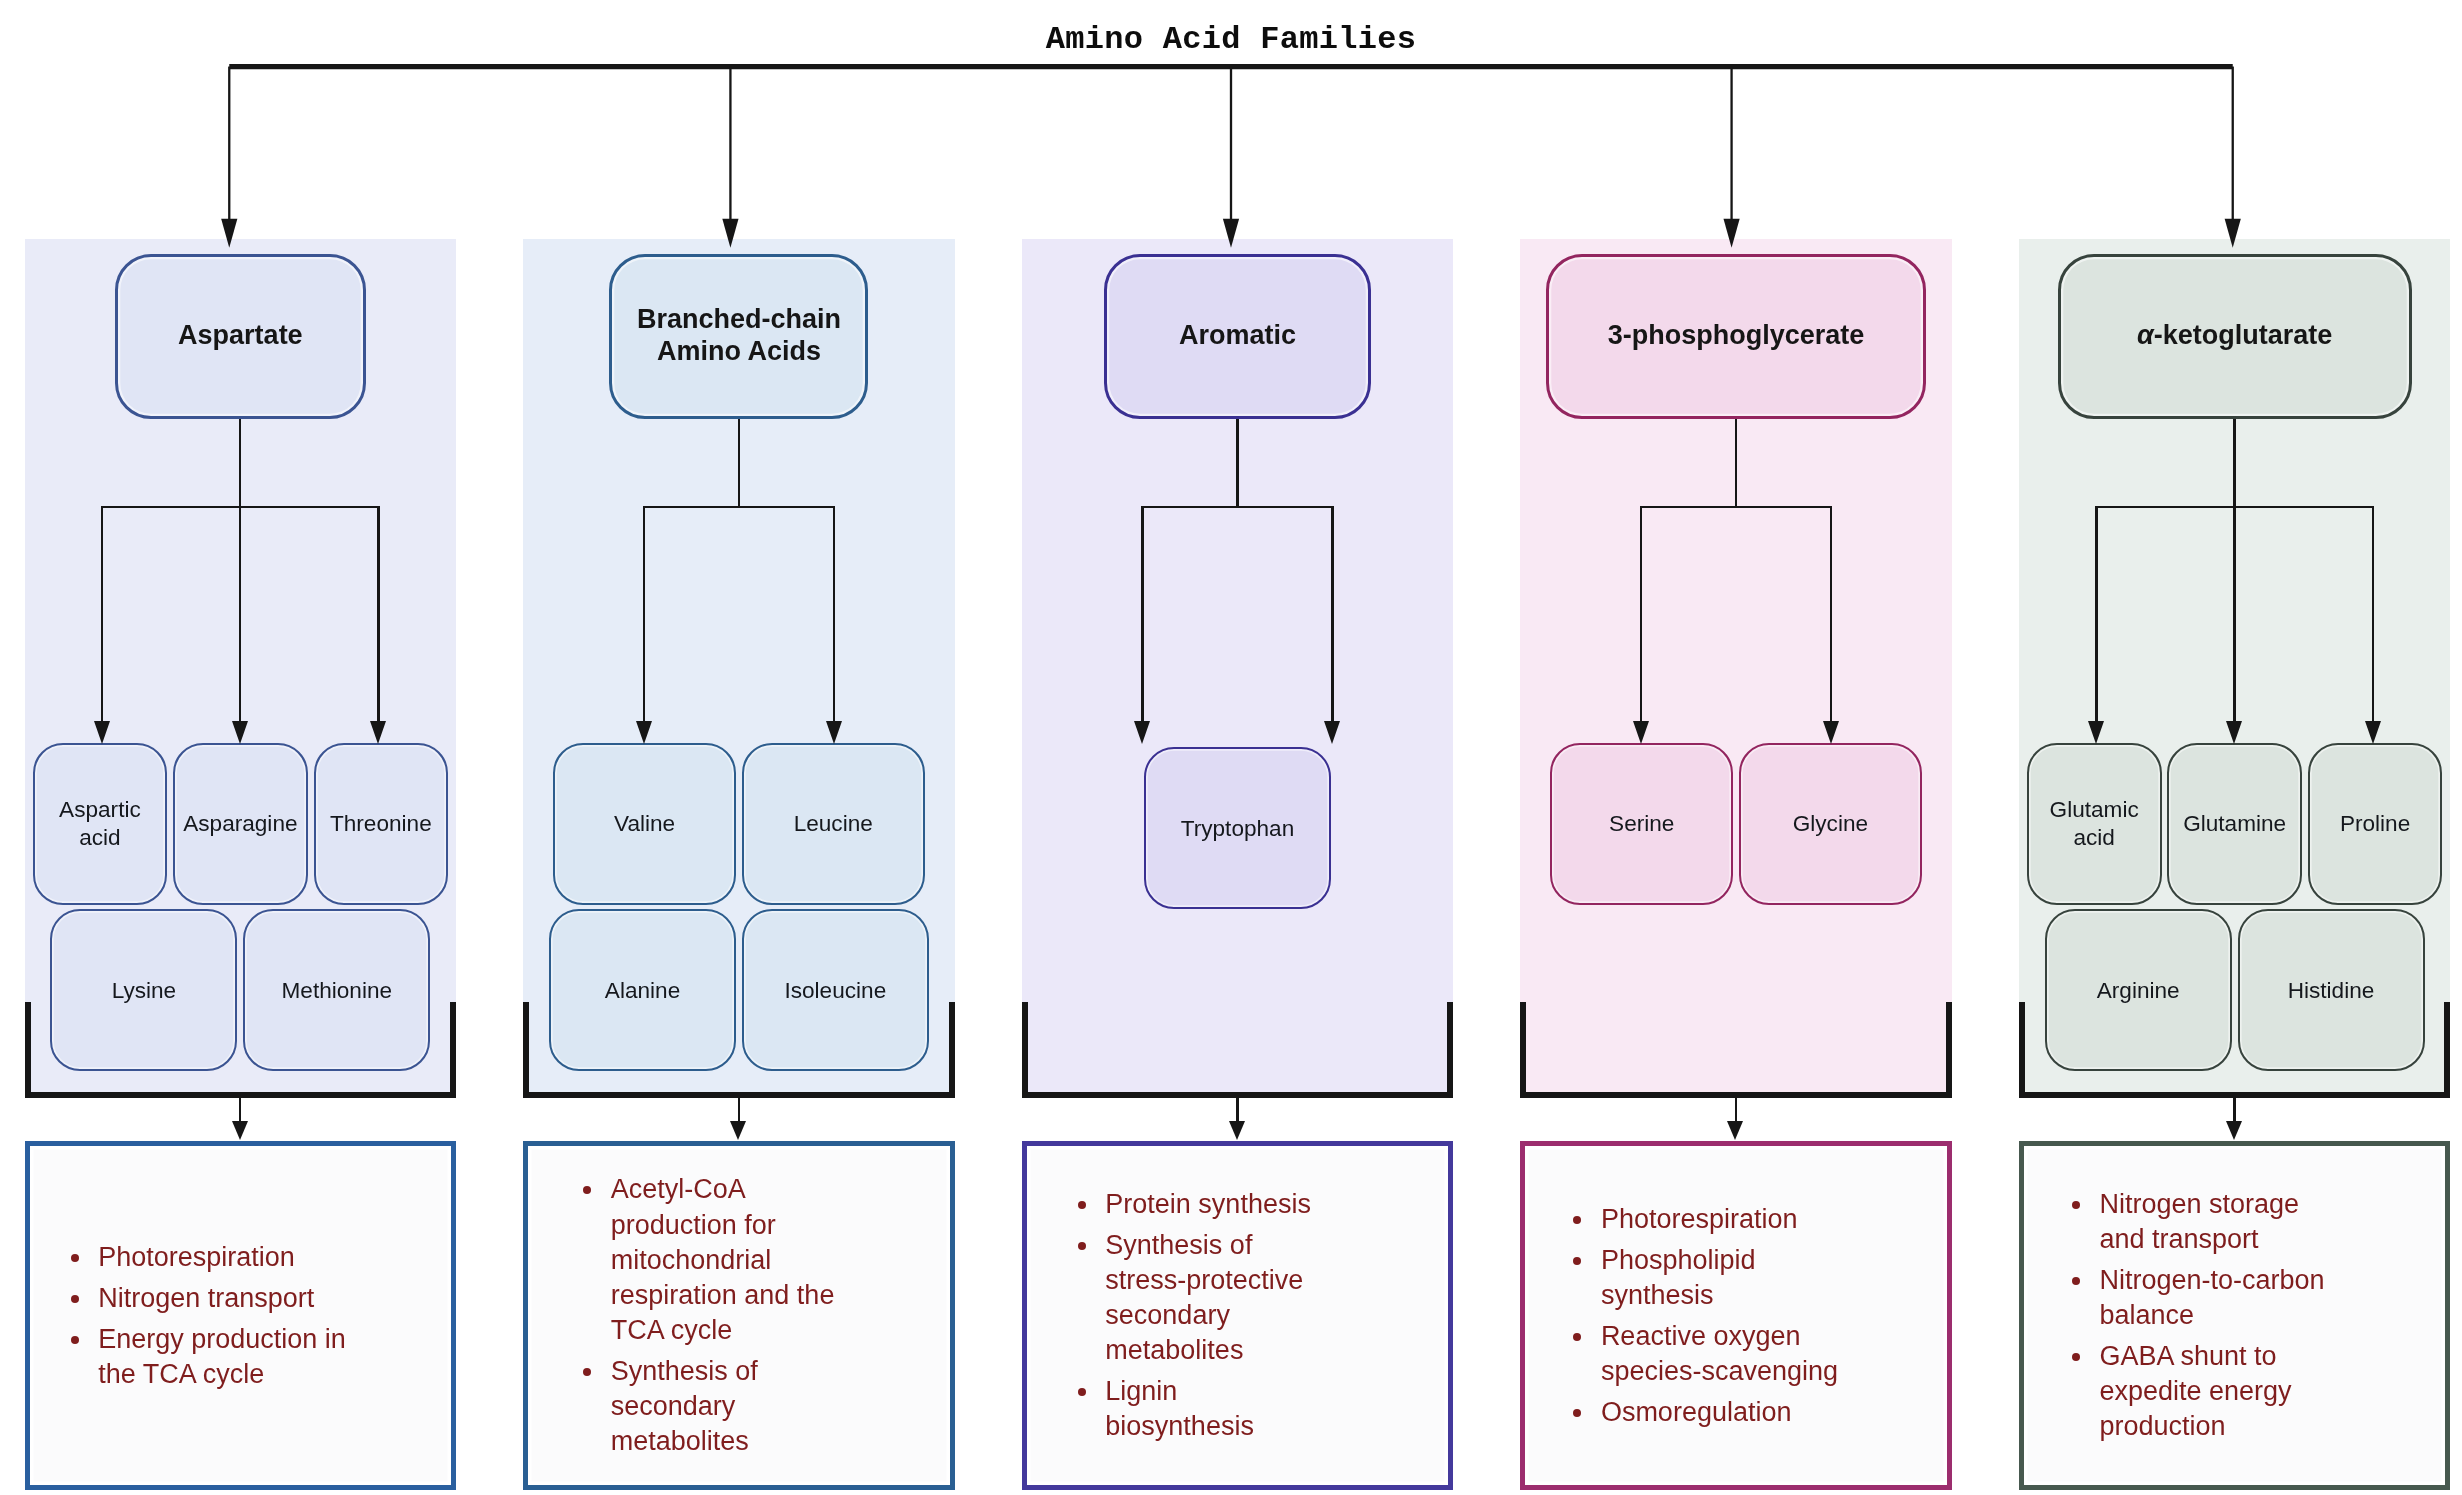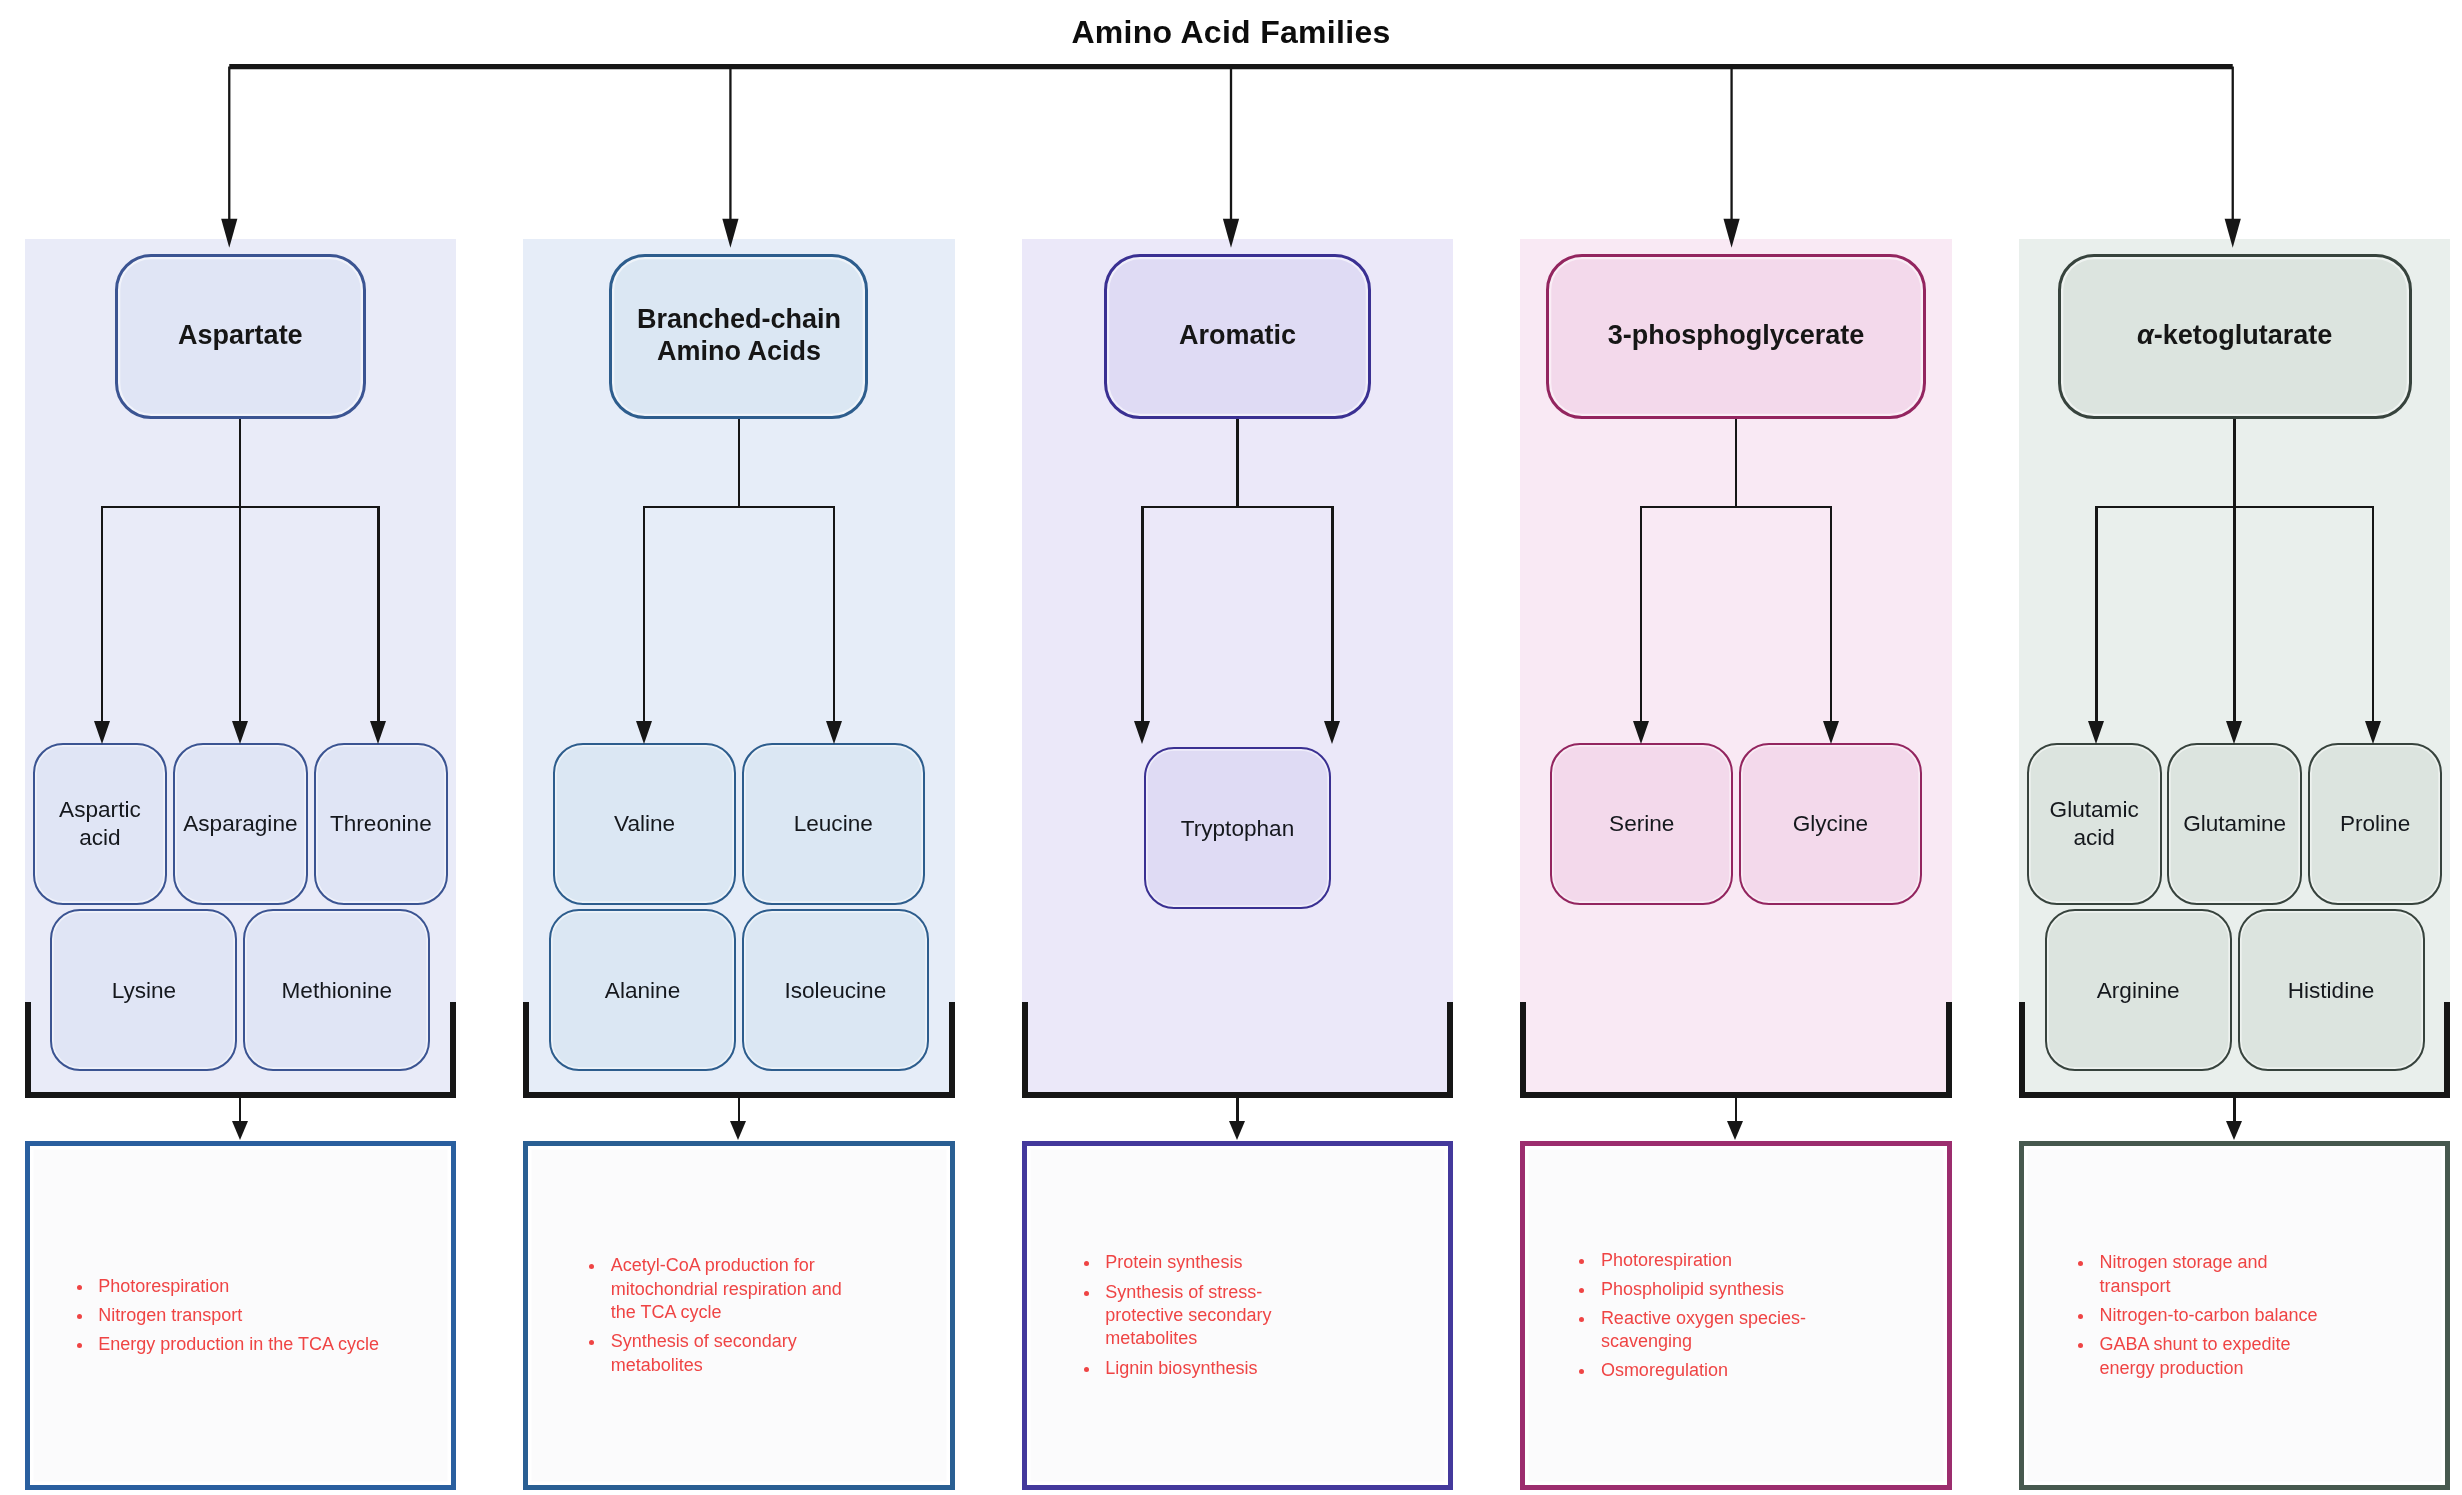--- a/index.html
+++ b/index.html
@@ -5,25 +5,26 @@
   html,body{margin:0;padding:0;}
   body{
     width:2462px;height:1495px;
     background:#ffffff;
     font-family:"Liberation Sans", sans-serif;
     color:#161616;
     position:relative;
     overflow:hidden;
   }
   .page-title{
-    position:absolute;top:14px;left:0;width:100%;
+    position:absolute;top:21px;left:0;width:100%;
     text-align:center;
     font-size:32px;font-weight:bold;color:#0d0d0d;
     letter-spacing:0.3px;
     z-index:2;
+    font-family:Liberation Mono, monospace;
   }
   .top-connector{
     position:absolute;top:0;left:0;width:2462px;height:250px;z-index:1;
   }
   .columns{
     position:absolute;top:239px;left:11.6px;right:11.6px;bottom:4.6px;
     display:flex;gap:67px;padding-left:13px;
   }
   .column{flex:1;display:flex;flex-direction:column;min-width:0;}
 
@@ -108,21 +109,21 @@
   
   .func-box{
     flex:1;
     border:5.8px solid var(--func);
     background:#fbfbfc;
     box-sizing:border-box;
     display:flex;align-items:center;
     box-shadow:inset 0 0 0 3.5px #ffffff;
   }
   .func-box ul{
-    margin:0;font-size:18px;line-height:1.3;color:#ef4444;
+    margin:0;font-size:27px;line-height:1.3;color:#7f1d1d;
     list-style:disc outside;
   }
   .func-box li{margin:5.8px 0;padding-left:4.6px;}
   .c0 .func-box ul{padding:0 69px 0 64px;}
   .c1 .func-box ul{padding:0 98px 0 78px;}
   .c2 .func-box ul{padding:0 127px 0 74px;}
   .c3 .func-box ul{padding:0 87px 0 71px;}
   .c4 .func-box ul{padding:0 107px 0 71px;}
 </style>
 </head>

